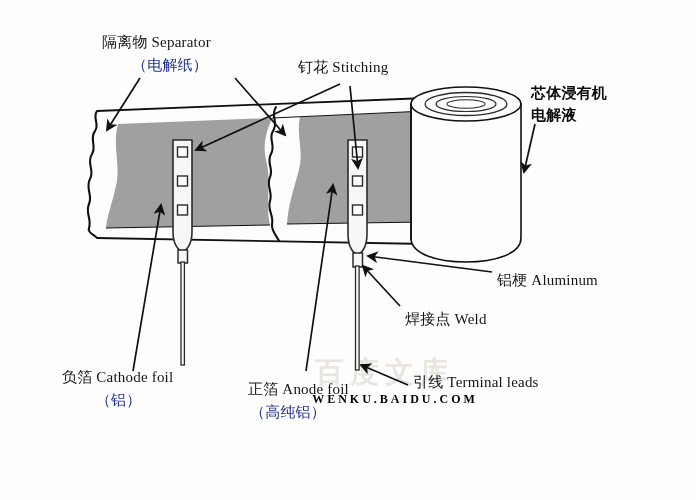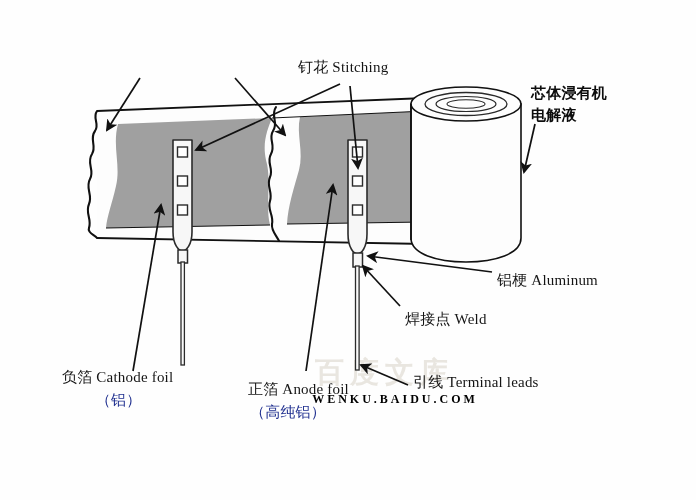--- a/index.html
+++ b/index.html
@@ -202,20 +202,25 @@
       <line x1="400" y1="306" x2="363" y2="266" marker-end="url(#arrow)"></line>
 
       <line x1="408" y1="385" x2="361" y2="365" marker-end="url(#arrow)"></line>
 
       <line x1="133" y1="371" x2="161" y2="205" marker-end="url(#arrow)"></line>
 
       <line x1="306" y1="371" x2="333" y2="185" marker-end="url(#arrow)"></line>
     </g>
   </svg>
 
+  <div class="lbl" id="label-separator">
+    <span class="cn">隔离物</span>
+    <span class="en">Separator</span>
+    <span class="sub">（电解纸）</span>
+  </div>
 
   <div class="lbl" id="label-stitching">
     <span class="cn">钉花</span>
     <span class="en">Stitching</span>
   </div>
 
   <div class="lbl" id="label-core">
     <div class="bold-cn">芯体浸有机</div>
     <div class="bold-cn">电解液</div>
   </div>

